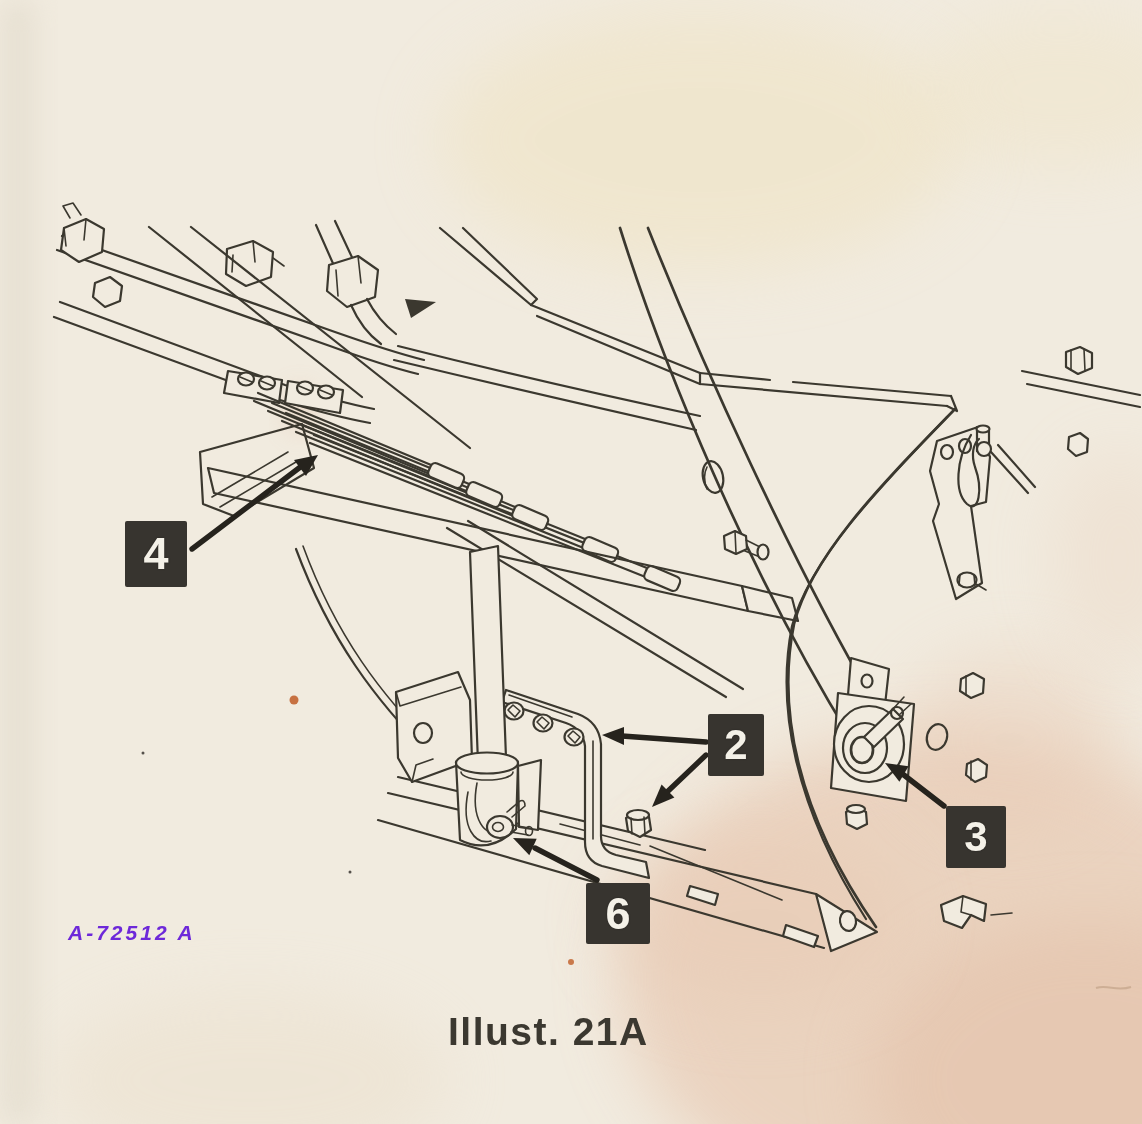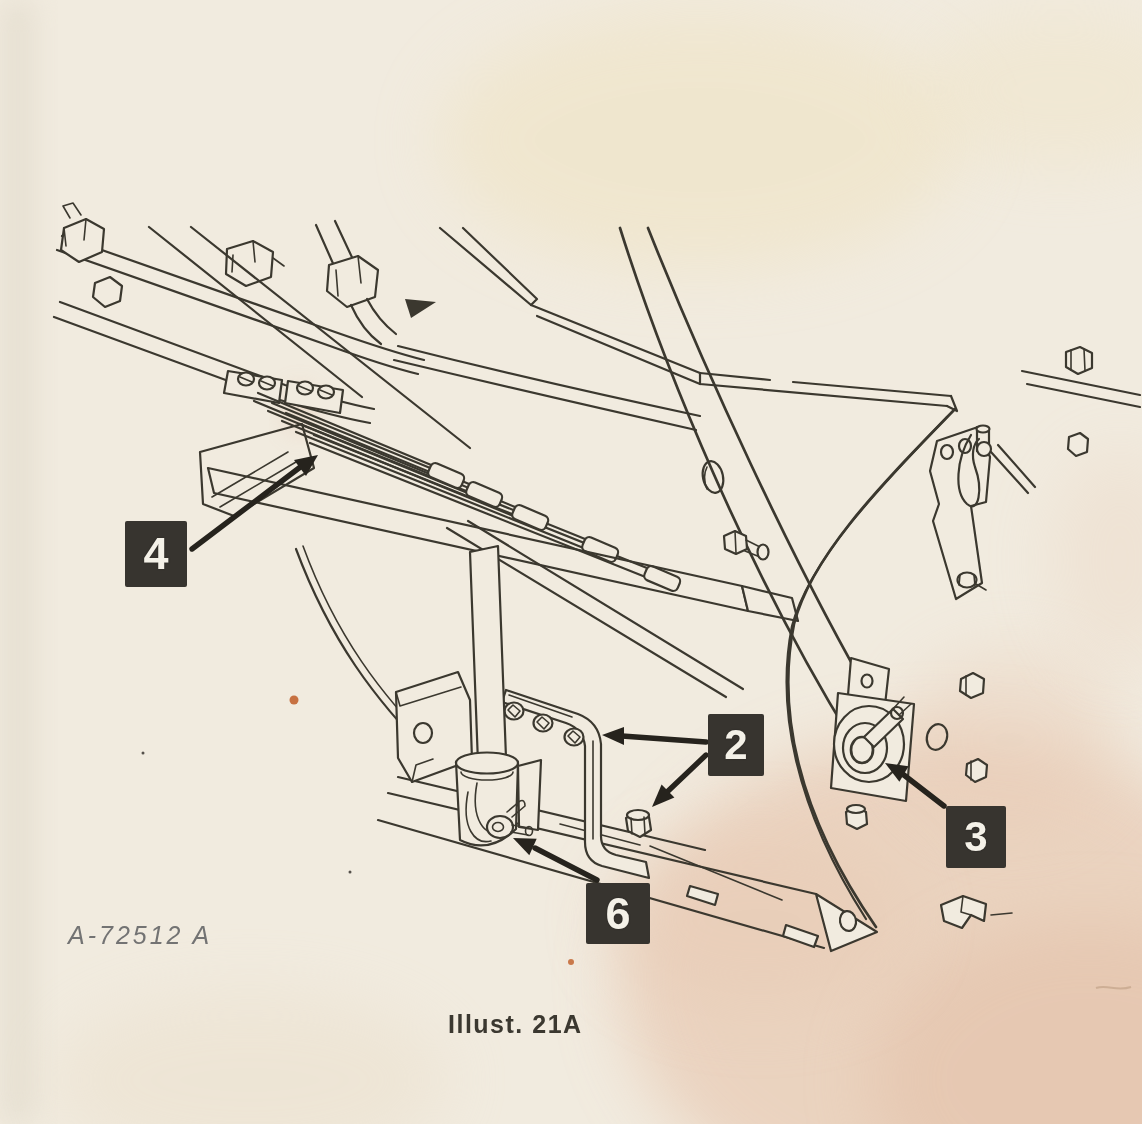--- a/index.html
+++ b/index.html
@@ -20,26 +20,26 @@
     position:absolute;display:flex;align-items:center;justify-content:center;
     background:var(--callout-box,#37342f);color:var(--callout-text,#f4f1e8);
     font-weight:700;font-size:45px;border-radius:2px;
     text-shadow:0 0 2px rgba(0,0,0,.35);
   }
   #callout-4{left:125px;top:521px;width:62px;height:66px;}
   #callout-2{left:708px;top:714px;width:56px;height:62px;font-size:42px;}
   #callout-3{left:946px;top:806px;width:60px;height:62px;font-size:42px;}
   #callout-6{left:586px;top:883px;width:64px;height:61px;}
   #drawing-number{
-    position:absolute;left:68px;top:921px;color:#737373;
-    font-style:italic;font-weight:400;font-size:25px;letter-spacing:3px;white-space:nowrap;
+    position:absolute;left:68px;top:921px;color:#6d28d9;
+    font-style:italic;font-weight:700;font-size:21px;letter-spacing:3px;white-space:nowrap;
   }
   #caption{
     position:absolute;left:448px;top:1010px;color:#3b3830;
-    font-weight:700;font-size:25px;letter-spacing:1.5px;white-space:nowrap;text-align:right;
+    font-weight:700;font-size:39px;letter-spacing:1.5px;white-space:nowrap;text-align:right;
   }
 </style>
 </head>
 <body>
 
 <div id="page">
 
 <svg id="art" viewBox="0 0 1142 1124" aria-hidden="true">
   <defs>
     <filter id="b20" x="-60%" y="-60%" width="220%" height="220%">

